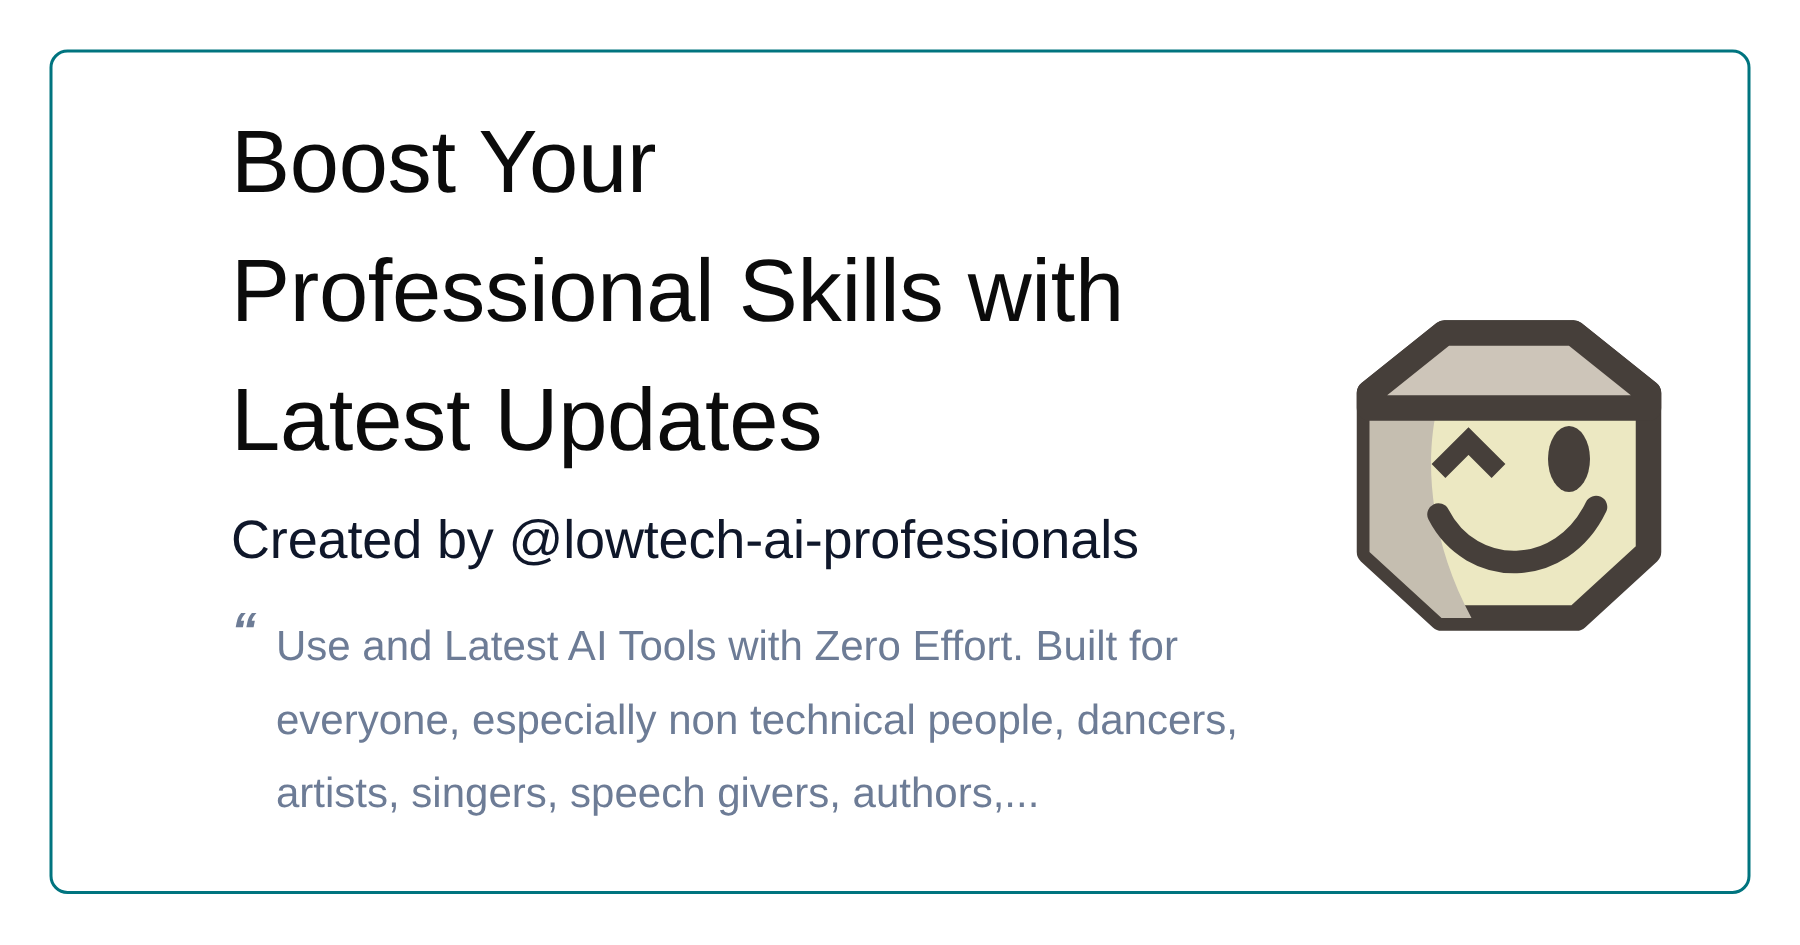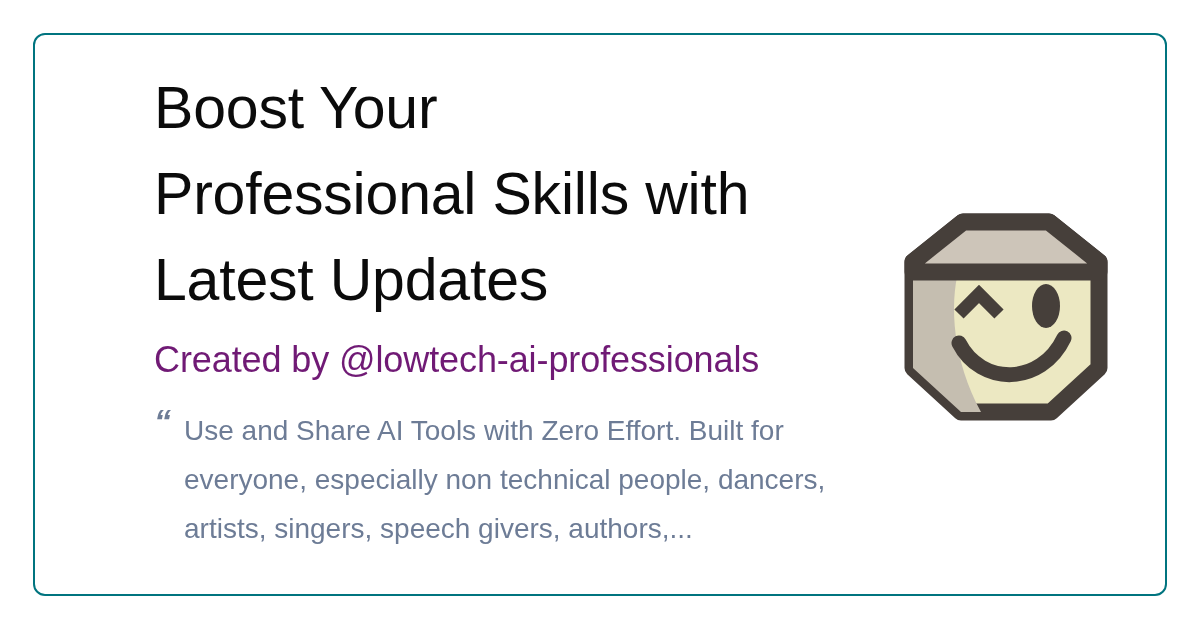--- a/index.html
+++ b/index.html
@@ -68,21 +68,21 @@
     white-space: pre-line;
   }
 
   .byline {
     margin: 0;
     padding-top: 15px;
     font-family: "Liberation Sans Narrow", "Liberation Sans", sans-serif;
     font-size: 36px;
     line-height: 44px;
     font-weight: 400;
-    color: #701a75;
+    color: #0f172a;
     letter-spacing: -0.1px;
   }
 
   
   .quote-block {
     position: relative;
     margin: 0;
     padding-top: 24px;
     padding-left: 30px;
     width: 700px;
@@ -137,21 +137,21 @@
       <div class="text-col">
 
         <h1 class="title">Boost Your
 Professional Skills with
 Latest Updates</h1>
 
         <div class="byline">Created by @lowtech-ai-professionals</div>
 
         <blockquote class="quote-block">
           <span class="quote-mark">“</span>
-          <p class="quote-text">Use and Share AI Tools with Zero Effort. Built for everyone, especially non technical people, dancers, artists, singers, speech givers, authors,...</p>
+          <p class="quote-text">Use and Latest AI Tools with Zero Effort. Built for everyone, especially non technical people, dancers, artists, singers, speech givers, authors,...</p>
         </blockquote>
 
       </div>
 
       <div class="avatar-wrap">
         <svg viewBox="0 0 210 215" xmlns="http://www.w3.org/2000/svg">
 
           <path d="M62 12
                    L148 12
                    L198 52

